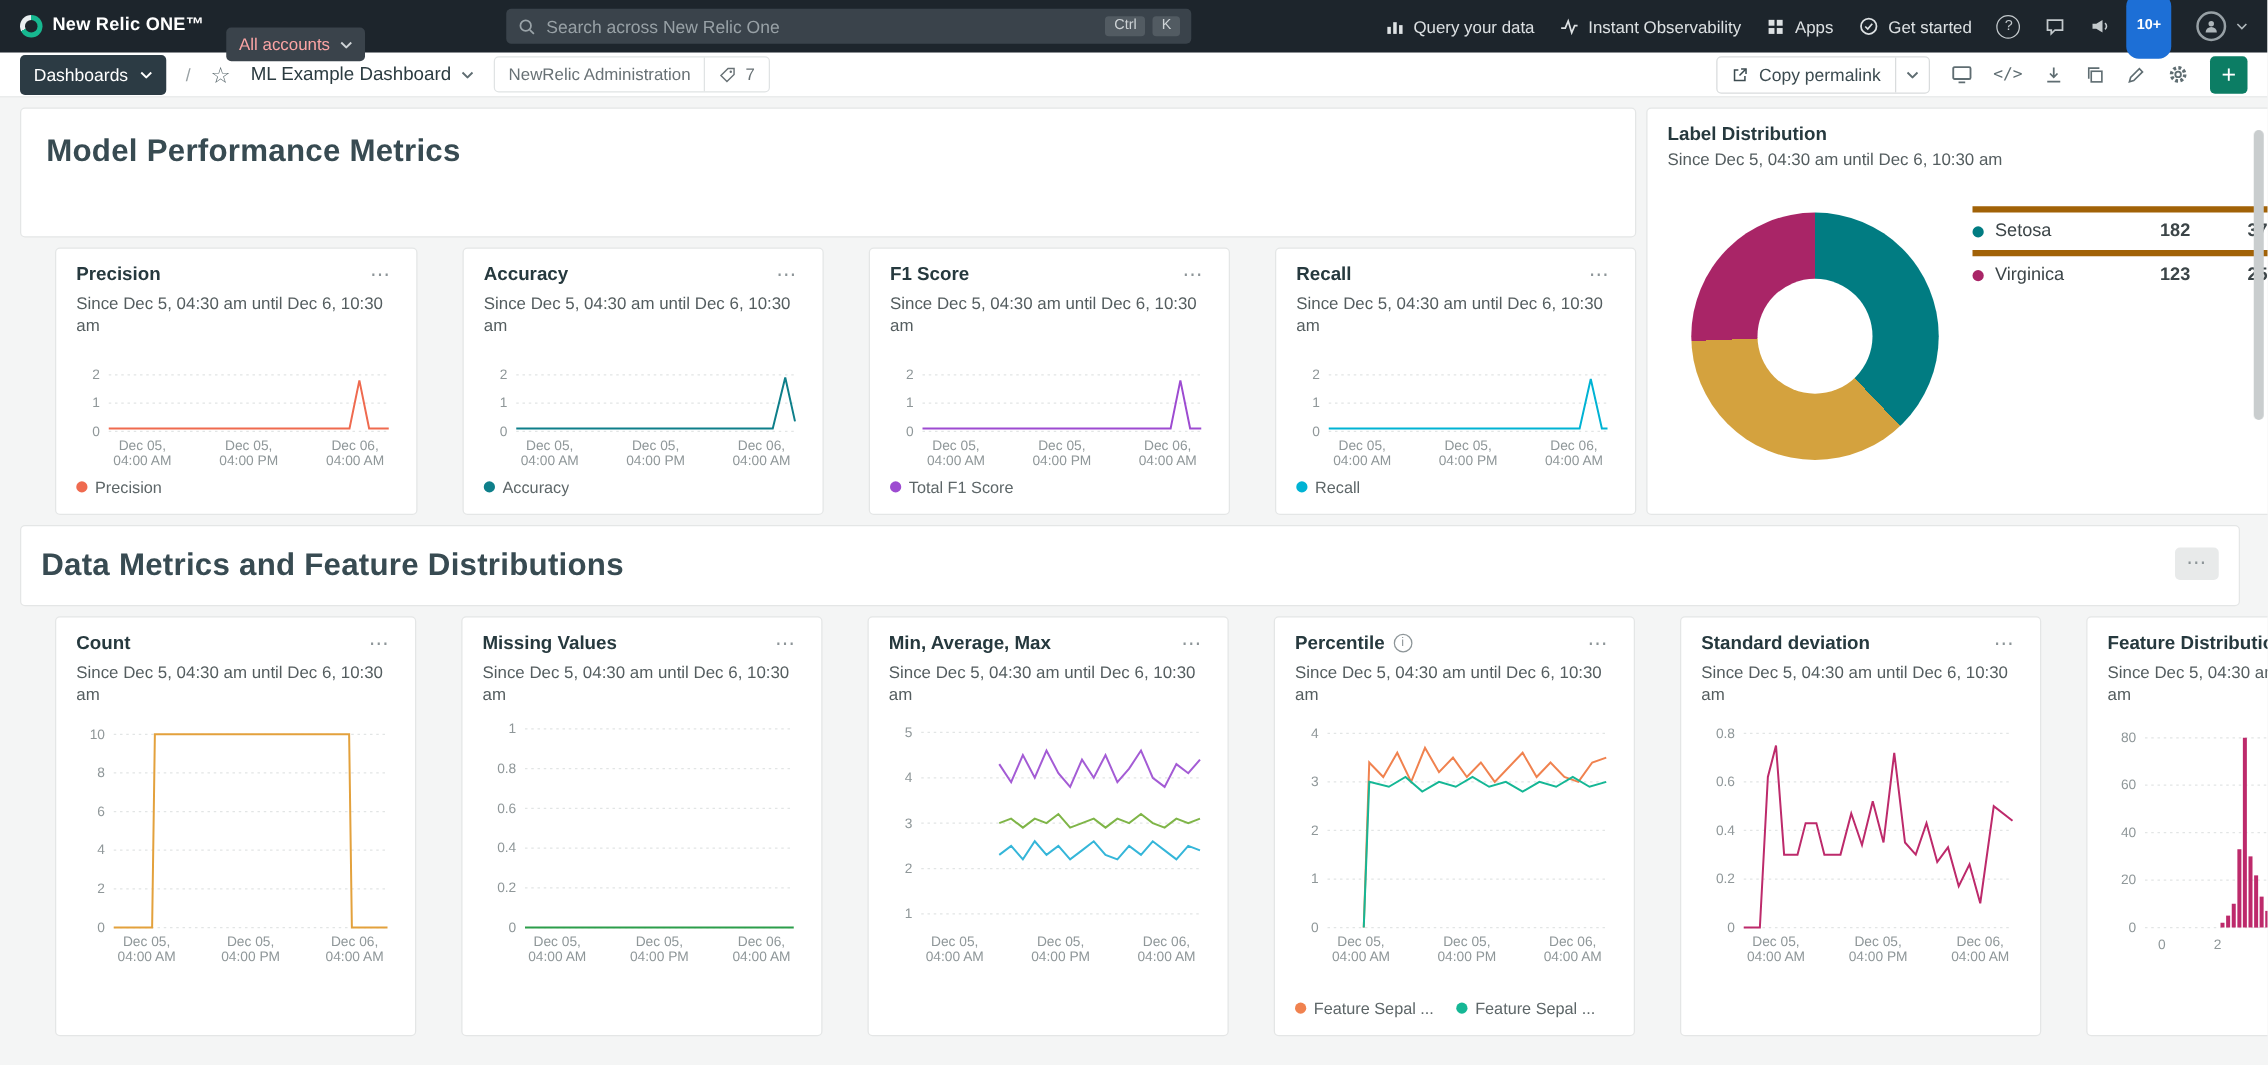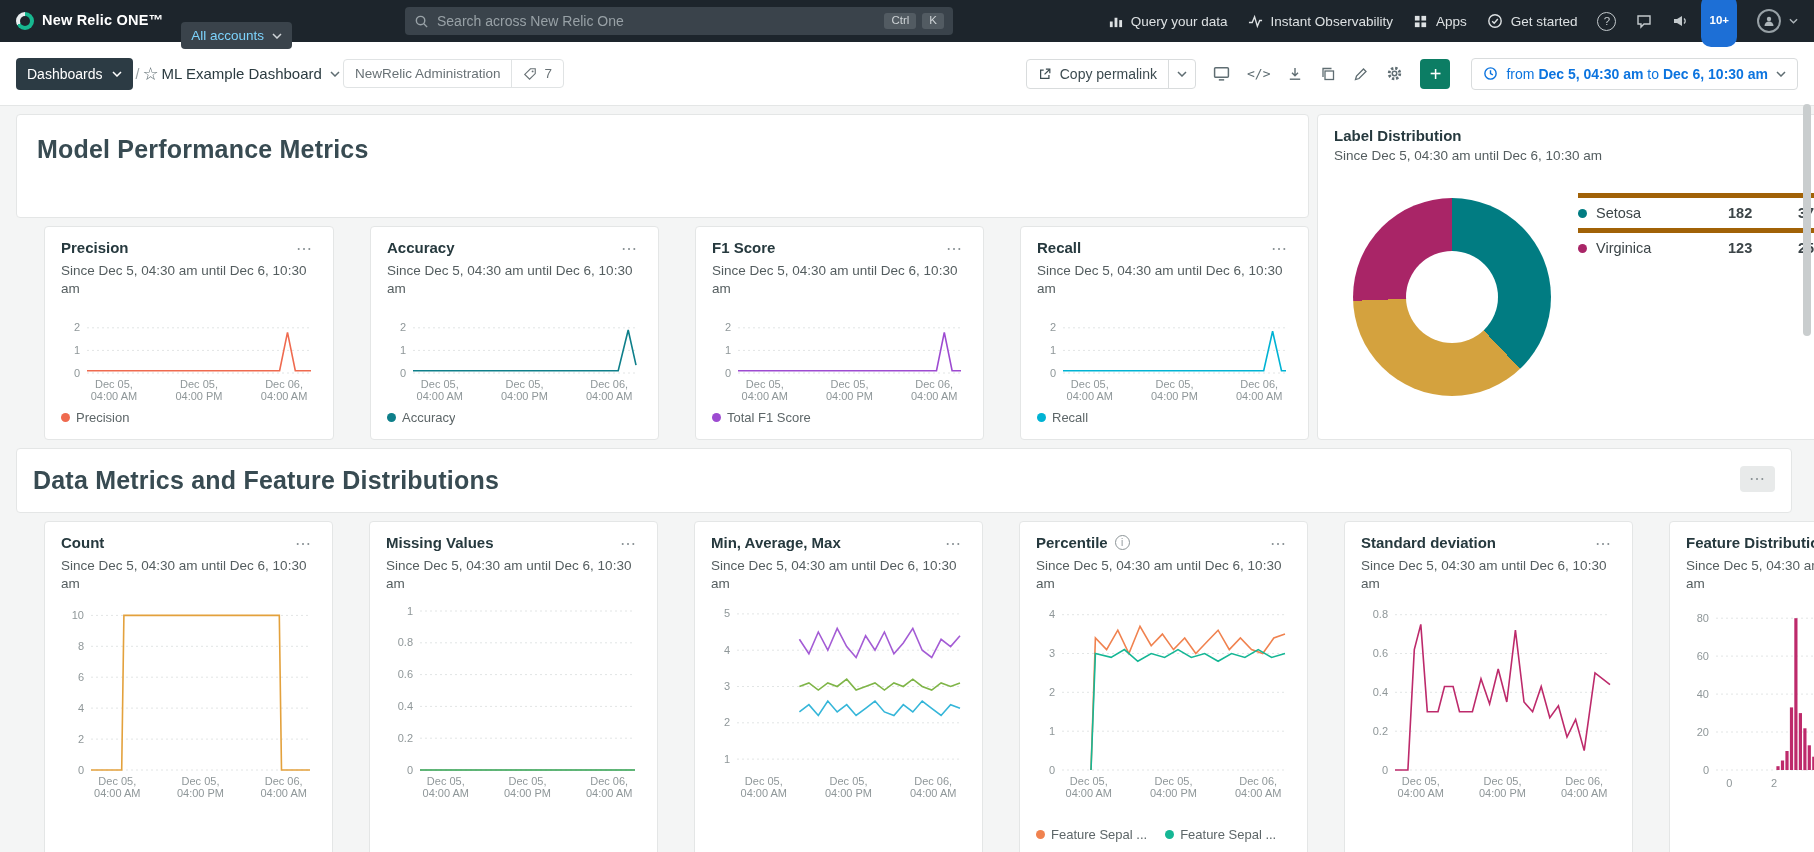--- a/index.html
+++ b/index.html
@@ -6,34 +6,34 @@
   html,body{width:1814px;height:852px;overflow:hidden;}
   body{background:#f4f5f5;font-family:"Liberation Sans",sans-serif;color:#2b3b40;}
   svg{display:block;}
 
   
   .topbar{height:42px;background:#1d252c;display:flex;align-items:center;padding:0 16px;position:relative;z-index:5;}
   .brand{display:flex;align-items:flex-start;gap:8px;}
   .logo{width:18px;height:18px;border-radius:50%;background:conic-gradient(#17b890 0 68%,#e9eef0 68% 100%);position:relative;flex:none;}
   .logo::after{content:"";position:absolute;inset:4px;border-radius:50%;background:#1d252c;}
   .brand-txt{color:#fff;font-size:14.5px;font-weight:bold;letter-spacing:.2px;white-space:nowrap;}
-  .accounts{margin-left:18px;background:#3a434b;color:#7dd3fc;border:none;border-radius:4px;padding:6px 10px;font-size:13.5px;display:flex;gap:8px;align-items:center;cursor:pointer;font-family:inherit;margin-top:29px;}
+  .accounts{margin-left:18px;background:#3a434b;color:#fca5a5;border:none;border-radius:4px;padding:6px 10px;font-size:13.5px;display:flex;gap:8px;align-items:center;cursor:pointer;font-family:inherit;margin-top:29px;}
   .chev{flex:none;}
   .search{position:absolute;left:405px;top:7px;width:548px;height:28px;background:#3a434b;border-radius:4px;display:flex;align-items:center;padding:0 9px;color:#9aa3a8;}
   .search input{flex:1;background:none;border:none;outline:none;color:#f97316;font-size:14px;margin-left:8px;font-family:inherit;}
   .search input::placeholder{color:#98a1a6;}
   .key{background:#525b62;color:#ced3d6;font-size:11.5px;border-radius:3px;padding:2.5px 7px;margin-left:6px;line-height:1;}
   .top-right{margin-left:auto;display:flex;align-items:center;gap:20px;}
   .top-item{display:flex;align-items:center;gap:8px;color:#dde1e3;font-size:13.5px;cursor:pointer;white-space:nowrap;}
   .circ{width:19px;height:19px;border-radius:50%;border:1.5px solid #c3c9cc;display:inline-flex;align-items:center;justify-content:center;font-size:11.5px;color:#c3c9cc;cursor:pointer;}
   .badge{background:#1d6fd6;color:#fff;font-size:11.5px;font-weight:bold;padding:20px 8px;border-radius:10px;margin-left:5px;line-height:1;}
   .avatar{width:24px;height:24px;border-radius:50%;border:2px solid #97a0a5;display:flex;align-items:center;justify-content:center;color:#aeb6ba;}
 
   
-  .toolbar{height:64px;background:#fff;display:flex;align-items:center;padding:0 16px;gap:3px;border-bottom:1px solid #e4e6e6;}
+  .toolbar{height:36px;background:#fff;display:flex;align-items:center;padding:0 16px;gap:16px;border-bottom:1px solid #e4e6e6;}
   .dash-btn{background:#2c3b44;color:#fff;font-size:14px;border:none;border-radius:4px;padding:8px 11px;display:flex;align-items:center;gap:9px;cursor:pointer;font-family:inherit;}
   .crumb-sep{color:#98a0a3;font-size:14px;}
   .star{color:#5f6d72;font-size:18px;line-height:1;cursor:pointer;background:none;border:none;}
   .dash-name{font-size:15px;color:#2b3b40;display:flex;gap:8px;align-items:center;cursor:pointer;background:none;border:none;font-family:inherit;}
   .account-pill{display:flex;align-items:stretch;border:1px solid #e0e3e4;border-radius:4px;font-size:13.5px;color:#687175;cursor:pointer;}
   .account-pill .seg{padding:6px 11px;display:flex;align-items:center;gap:7px;}
   .account-pill .seg + .seg{border-left:1px solid #e0e3e4;}
   .tb-right{margin-left:auto;display:flex;align-items:center;gap:17px;}
   .permalink{display:flex;align-items:stretch;border:1px solid #d9dcdd;border-radius:4px;color:#3c4b50;font-size:14px;background:#fff;cursor:pointer;}
   .permalink .main{display:flex;align-items:center;gap:8px;padding:6px 11px;}
@@ -233,35 +233,20 @@
           <path d="M2.5 13.5l1-3.5 7-7 2.5 2.5-7 7-3.5 1z" fill="none" stroke="currentColor" stroke-width="1.3"></path>
         </svg>
     </button>
     <button class="icon-btn">
       <svg width="17" height="17" viewBox="0 0 16 16">
           <circle cx="8" cy="8" r="5" fill="none" stroke="currentColor" stroke-width="2.6" stroke-dasharray="2.2 1.73"></circle>
           <circle cx="8" cy="8" r="2.1" fill="none" stroke="currentColor" stroke-width="1.4"></circle>
         </svg>
     </button>
     <button class="plus-btn">+</button>
-    <div class="timepicker">
-      <svg width="15" height="15" viewBox="0 0 16 16">
-          <circle cx="8" cy="8" r="6" fill="none" stroke="#0c74df" stroke-width="1.5"></circle>
-          <path d="M8 4.5V8l2.5 1.5" fill="none" stroke="#0c74df" stroke-width="1.5"></path>
-        </svg>
-      <span>
-        <span>from</span>
-        <b>Dec 5, 04:30 am</b>
-        <span>to</span>
-        <b>Dec 6, 10:30 am</b>
-      </span>
-      <svg class="chev gray" width="10" height="6" viewBox="0 0 10 6">
-          <path d="M1 1l4 4 4-4" fill="none" stroke="#5f6d72" stroke-width="1.5"></path>
-        </svg>
-    </div>
   </div>
 </div>
 
 <main class="content">
 
   <section class="sec1">
     <div class="card heading-card">
       <h1 class="sec-title">Model Performance Metrics</h1>
     </div>
 

